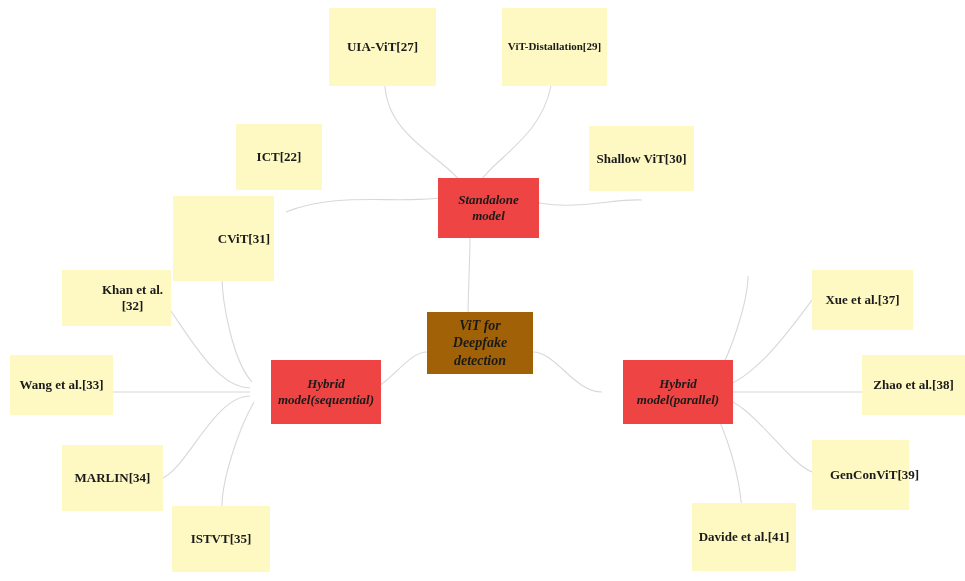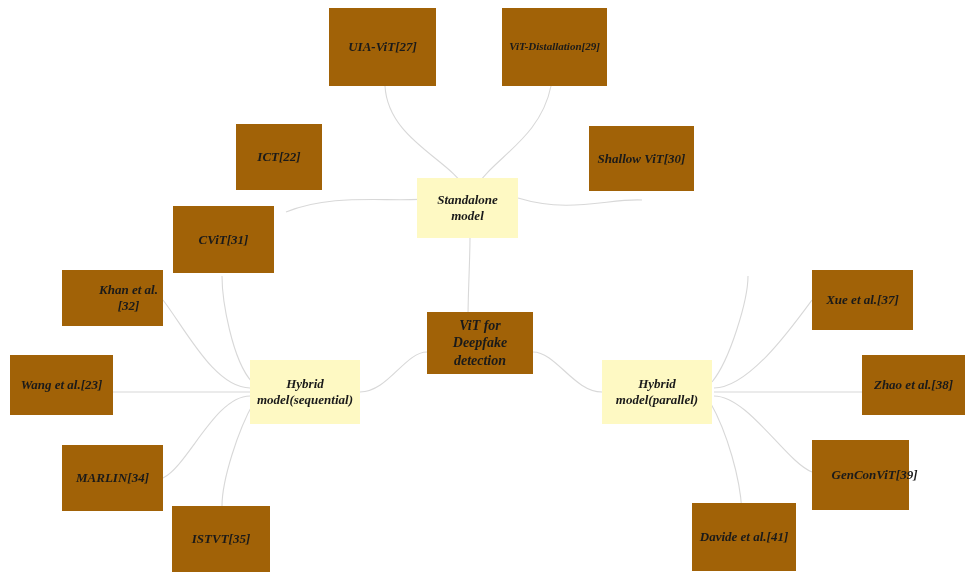--- a/index.html
+++ b/index.html
@@ -32,33 +32,33 @@
     display: flex;
     align-items: center;
     justify-content: center;
     text-align: center;
     color: #1a1a1a;
     line-height: 1.22;
     padding: 2px 4px;
     z-index: 2;
   }
   .node-leaf {
-    background: #a16207;
+    background: #fef9c3;
     font-weight: bold;
     font-size: 13px;
-    font-style: italic;
   }
   .node-leaf.small {
     font-size: 11px;
   }
   .node-branch {
-    background: #fef9c3;
+    background: #ef4444;
     font-style: italic;
     font-weight: bold;
     font-size: 13px;
+    margin-left: 21px;
   }
   .node-root {
     background: #a16207;
     font-style: italic;
     font-weight: bold;
     font-size: 14px;
   }
 </style>
 </head>
 <body>
@@ -127,30 +127,30 @@
   </div>
 
   <div class="node node-leaf" style="left:236px; top:124px; width:86px; height:66px;">
     <span>ICT[22]</span>
   </div>
 
   <div class="node node-leaf" style="left:589px; top:126px; width:105px; height:65px;">
     <span>Shallow ViT[30]</span>
   </div>
 
-  <div class="node node-leaf" style="left:173px; top:206px; width:101px; height:67px;">
+  <div class="node node-leaf" style="left:173px; top:196px; width:101px; height:85px;justify-content:flex-end;">
     <span>CViT[31]</span>
   </div>
 
-  <div class="node node-leaf" style="left:62px; top:270px; width:101px; height:56px;padding-left:36px;">
+  <div class="node node-leaf" style="left:62px; top:270px; width:109px; height:56px;padding-left:36px;">
     <span>Khan et al.[32]</span>
   </div>
 
   <div class="node node-leaf" style="left:10px; top:355px; width:103px; height:60px;">
-    <span>Wang et al.[23]</span>
+    <span>Wang et al.[33]</span>
   </div>
 
   <div class="node node-leaf" style="left:62px; top:445px; width:101px; height:66px;">
     <span>MARLIN[34]</span>
   </div>
 
   <div class="node node-leaf" style="left:172px; top:506px; width:98px; height:66px;">
     <span>ISTVT[35]</span>
   </div>
 

